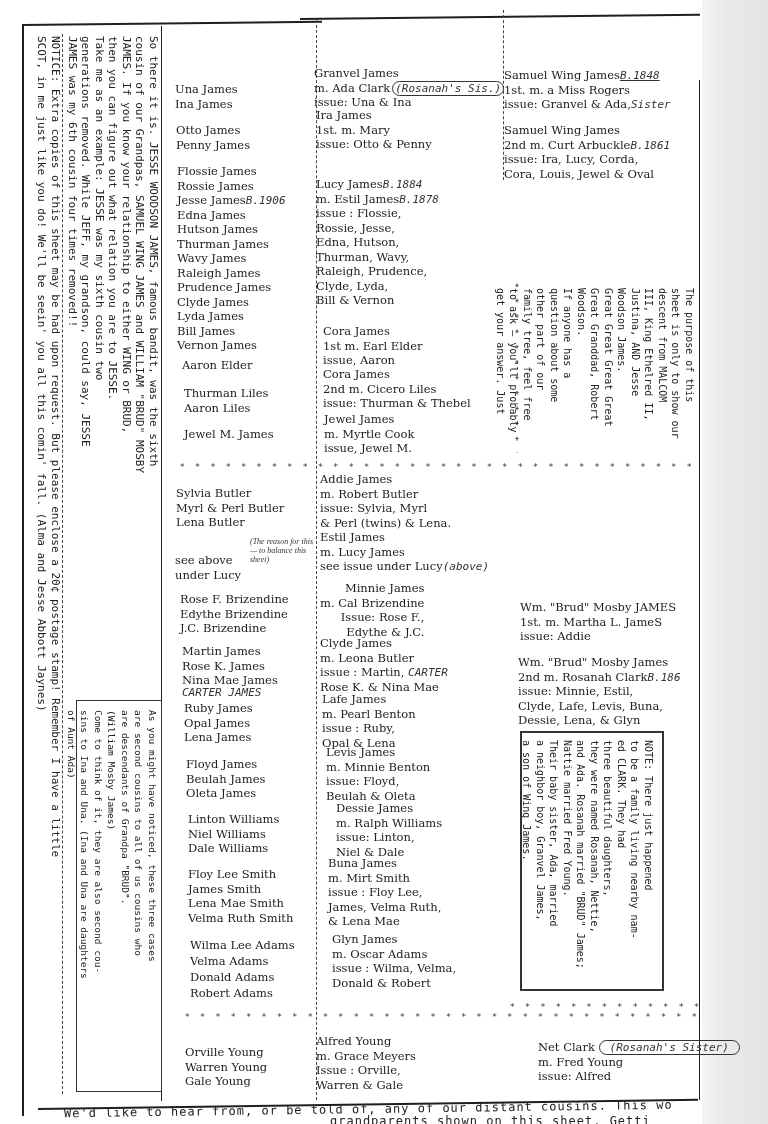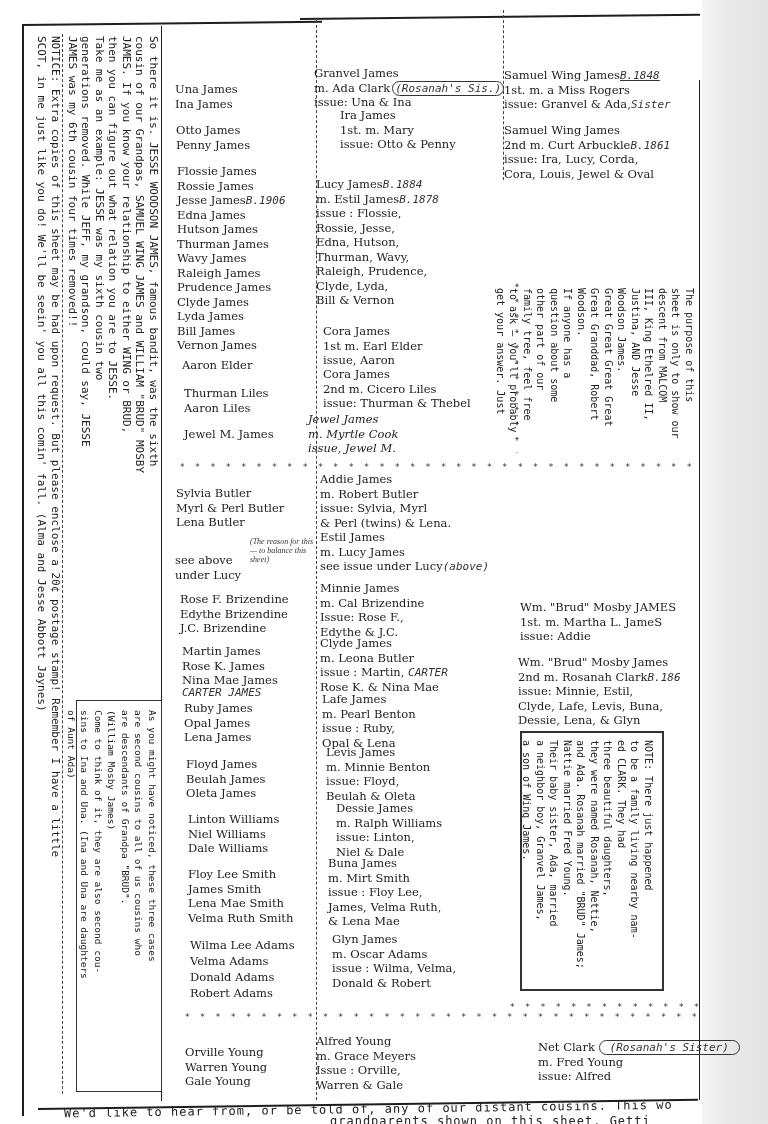--- a/index.html
+++ b/index.html
@@ -154,21 +154,21 @@
   <div>Orville Young</div>
   <div>Warren Young</div>
   <div>Gale Young</div>
 </div>
 
 <div class="block" style="left:314px;top:66px;">
   <div>Granvel James</div>
   <div><span>m. Ada Clark</span><span class="hand" style="border:1px solid #333;border-radius:8px;padding:0 2px;margin-left:2px;">(Rosanah's Sis.)</span></div>
   <div>issue:  Una &amp; Ina</div>
 </div>
-<div class="block" style="left:316px;top:108px;margin-left:24px;">
+<div class="block" style="left:316px;top:108px;">
   <div>Ira James</div>
   <div>1st. m. Mary</div>
   <div>issue:  Otto &amp; Penny</div>
 </div>
 <div class="block" style="left:316px;top:177px;line-height:14.2px;">
   <div><span>Lucy James</span><span class="hand">B.1884</span></div>
   <div><span>m. Estil James</span><span class="hand">B.1878</span></div>
   <div>issue :  Flossie,</div>
   <div>Rossie, Jesse,</div>
   <div>Edna, Hutson,</div>
@@ -180,37 +180,37 @@
 <div class="block" style="left:323px;top:324px;">
   <div>Cora James</div>
   <div>1st m. Earl Elder</div>
   <div>issue, Aaron</div>
 </div>
 <div class="block" style="left:323px;top:367px;">
   <div>Cora James</div>
   <div>2nd m. Cicero Liles</div>
   <div>issue:  Thurman &amp; Thebel</div>
 </div>
-<div class="block" style="left:308px;top:412px;font-style:italic;">
+<div class="block" style="left:324px;top:412px;">
   <div>Jewel James</div>
   <div>m. Myrtle Cook</div>
   <div>issue, Jewel M.</div>
 </div>
 <div class="block" style="left:320px;top:472px;">
   <div>Addie James</div>
   <div>m. Robert Butler</div>
   <div>issue: Sylvia, Myrl</div>
   <div>&amp; Perl (twins) &amp; Lena.</div>
 </div>
 <div class="block" style="left:320px;top:530px;">
   <div>Estil James</div>
   <div>m. Lucy James</div>
   <div><span>see issue under Lucy</span><span class="hand">(above)</span></div>
 </div>
-<div class="block" style="left:320px;top:581px;">
+<div class="block" style="left:320px;top:581px;text-align:right;">
   <div>Minnie James</div>
   <div>m. Cal Brizendine</div>
   <div>Issue: Rose F.,</div>
   <div>Edythe &amp; J.C.</div>
 </div>
 <div class="block" style="left:320px;top:636px;">
   <div>Clyde James</div>
   <div>m. Leona Butler</div>
   <div><span>issue :  Martin,</span> <span class="hand">CARTER</span></div>
   <div>Rose K. &amp; Nina Mae</div>

